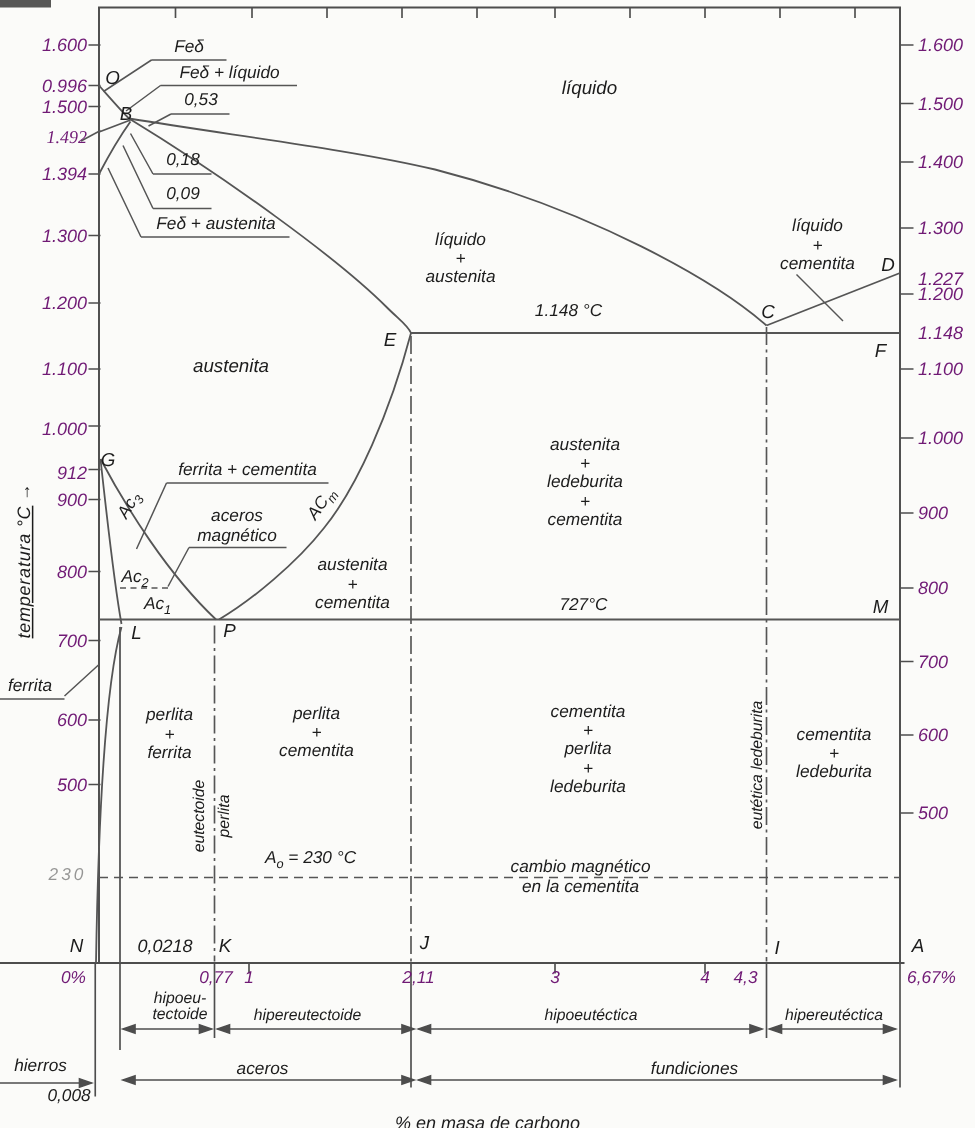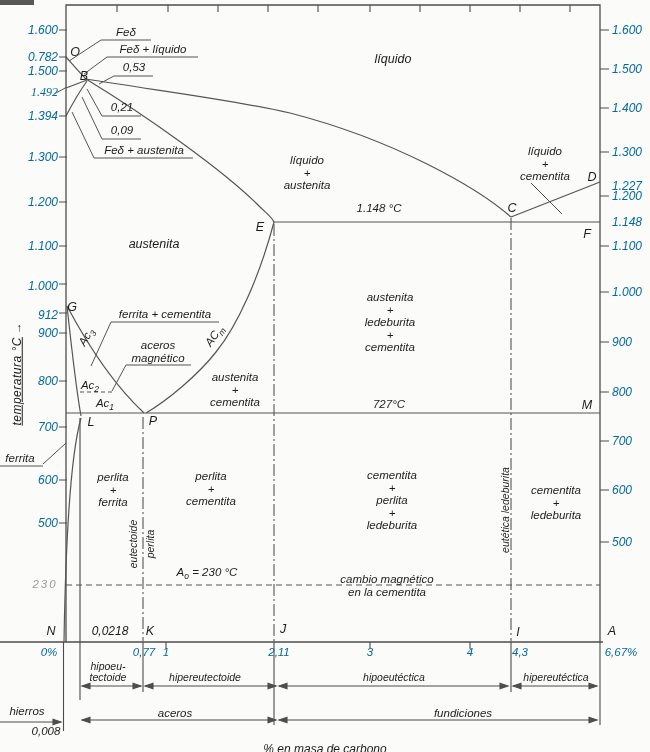--- a/index.html
+++ b/index.html
@@ -1,21 +1,21 @@
 <!DOCTYPE html>
 <html><head>
 <meta charset="utf-8">
 <style>
   html,body{margin:0;padding:0;background:#e9e9e7;}
   #stage{position:relative;width:650px;height:752px;background:#fbfbf9;overflow:hidden;
          font-family:"Liberation Sans",sans-serif;color:#1c1c1c;}
   #lines{position:absolute;left:0;top:0;}
   .lbl{position:absolute;transform:translate(-50%,-50%);font-style:italic;
        white-space:pre-line;text-align:center;font-size:11.5px;line-height:12.5px;color:#1c1c1c;}
-  .axis-num{position:absolute;font-style:italic;font-size:12px;color:#0369a1;white-space:nowrap;}
+  .axis-num{position:absolute;font-style:italic;font-size:12px;color:#701a75;white-space:nowrap;}
   .axis-num.left{transform:translate(-100%,-50%);}
   .axis-num.right{transform:translate(0,-50%);}
   .axis-num.bottom{transform:translate(-50%,-50%);font-size:11.5px;}
   .pt{font-size:12.5px;font-style:italic;}
   .big{font-size:12.5px;}
   .sm{font-size:10.5px;line-height:10.5px;}
   .rot{transform:translate(-50%,-50%) rotate(-90deg);white-space:nowrap;}
   .rot60{transform:translate(-50%,-50%) rotate(-60deg);white-space:nowrap;}
   .rot55{transform:translate(-50%,-50%) rotate(-55deg);white-space:nowrap;}
   .faded{opacity:.45;letter-spacing:2px;}
@@ -94,21 +94,21 @@
   </g>
   <g>
     <rect x="0" y="0" width="34" height="5" fill="#3a3a3a" opacity="0.85"></rect>
   </g>
 </svg>
 
 <div class="lbl rot" style="left:17px;top:374px;"><span class="ylab">temperatura °C</span> <span>→</span></div>
 
 <div id="yl">
       <div class="axis-num left" style="top: 30px; left: 58px;">1.600</div>
-      <div class="axis-num left" style="top: 57px; left: 58px;">0.782</div>
+      <div class="axis-num left" style="top: 57px; left: 58px;">0.996</div>
       <div class="axis-num left" style="top: 71px; left: 58px;">1.500</div>
       <div class="axis-num left" style="top: 92px; left: 58px; font-family: Liberation Serif, serif;">1.492</div>
       <div class="axis-num left" style="top: 116px; left: 58px;">1.394</div>
       <div class="axis-num left" style="top: 157px; left: 58px;">1.300</div>
       <div class="axis-num left" style="top: 202px; left: 58px;">1.200</div>
       <div class="axis-num left" style="top: 246px; left: 58px;">1.100</div>
       <div class="axis-num left" style="top: 286px; left: 58px;">1.000</div>
       <div class="axis-num left" style="top: 315px; left: 58px;">912</div>
       <div class="axis-num left" style="top: 333px; left: 58px;">900</div>
       <div class="axis-num left" style="top: 381px; left: 58px;">800</div>
@@ -132,21 +132,21 @@
       <div class="axis-num right" style="top: 490px; left: 612px;">600</div>
       <div class="axis-num right" style="top: 542px; left: 612px;">500</div>
     </div>
 <div id="xb">
       <div class="axis-num bottom" style="left: 49px; top: 652px;">0%</div>
       <div class="axis-num bottom" style="left: 144px; top: 652px;">0,77</div>
       <div class="axis-num bottom" style="left: 166px; top: 652px;">1</div>
       <div class="axis-num bottom" style="left: 279px; top: 652px;">2,11</div>
       <div class="axis-num bottom" style="left: 370px; top: 652px;">3</div>
       <div class="axis-num bottom" style="left: 470px; top: 652px;">4</div>
-      <div class="axis-num bottom" style="left: 520px; top: 652px;">4,3</div>
+      <div class="axis-num bottom" style="left: 497px; top: 652px;">4,3</div>
       <div class="axis-num bottom" style="left: 621px; top: 652px;">6,67%</div>
     </div>
 
 <div class="lbl pt" style="left:75px;top:52px">O</div>
 <div class="lbl pt" style="left:84px;top:76px">B</div>
 <div class="lbl pt" style="left:72px;top:307px">G</div>
 <div class="lbl pt" style="left:91px;top:422px">L</div>
 <div class="lbl pt" style="left:153px;top:421px">P</div>
 <div class="lbl pt" style="left:260px;top:227px">E</div>
 <div class="lbl pt" style="left:512px;top:208px">C</div>
@@ -155,21 +155,21 @@
 <div class="lbl pt" style="left:587px;top:405px">M</div>
 <div class="lbl pt" style="left:51px;top:631px">N</div>
 <div class="lbl pt" style="left:150px;top:631px">K</div>
 <div class="lbl pt" style="left:283px;top:629px">J</div>
 <div class="lbl pt" style="left:518px;top:632px">I</div>
 <div class="lbl pt" style="left:612px;top:631px">A</div>
 
 <div class="lbl" style="left:126px;top:32px">Feδ</div>
 <div class="lbl" style="left:153px;top:49px">Feδ + líquido</div>
 <div class="lbl" style="left:134px;top:67px">0,53</div>
-<div class="lbl" style="left:122px;top:107px">0,21</div>
+<div class="lbl" style="left:122px;top:107px">0,18</div>
 <div class="lbl" style="left:122px;top:130px">0,09</div>
 <div class="lbl" style="left:144px;top:150px">Feδ + austenita</div>
 
 <div class="lbl" style="left:165px;top:314px">ferrita + cementita</div>
 <div class="lbl" style="left:158px;top:351px">aceros
 magnético</div>
 <div class="lbl rot60" style="left:88px;top:338px"><span>Ac</span><sub>3</sub></div>
 <div class="lbl rot55" style="left:216px;top:337px"><span>AC</span><sub>m</sub></div>
 <div class="lbl" style="left:90px;top:387px"><span>Ac</span><sub>2</sub></div>
 <div class="lbl" style="left:105px;top:405px"><span>Ac</span><sub>1</sub></div>
@@ -209,21 +209,21 @@
 +
 ledeburita</div>
 <div class="lbl" style="left:556px;top:503px">cementita
 +
 ledeburita</div>
 <div class="lbl rot sm" style="left:133px;top:544px">eutectoide</div>
 <div class="lbl rot sm" style="left:150px;top:544px">perlita</div>
 <div class="lbl rot sm" style="left:505px;top:510px">eutética ledeburita</div>
 
 <div class="lbl pt" style="left:110px;top:631px;font-size:12px">0,0218</div>
-<div class="lbl sm" style="left:108px;top:671px">hipoeu-
+<div class="lbl sm" style="left:120px;top:671px">hipoeu-
 tectoide</div>
 <div class="lbl sm" style="left:205px;top:677px">hipereutectoide</div>
 <div class="lbl sm" style="left:394px;top:677px">hipoeutéctica</div>
 <div class="lbl sm" style="left:556px;top:677px">hipereutéctica</div>
 <div class="lbl" style="left:27px;top:711px">hierros</div>
 <div class="lbl" style="left:175px;top:713px">aceros</div>
 <div class="lbl" style="left:463px;top:713px">fundiciones</div>
 <div class="lbl" style="left:46px;top:731px">0,008</div>
 <div class="lbl" style="left:325px;top:749px;font-size:12px">% en masa de carbono</div>
 

